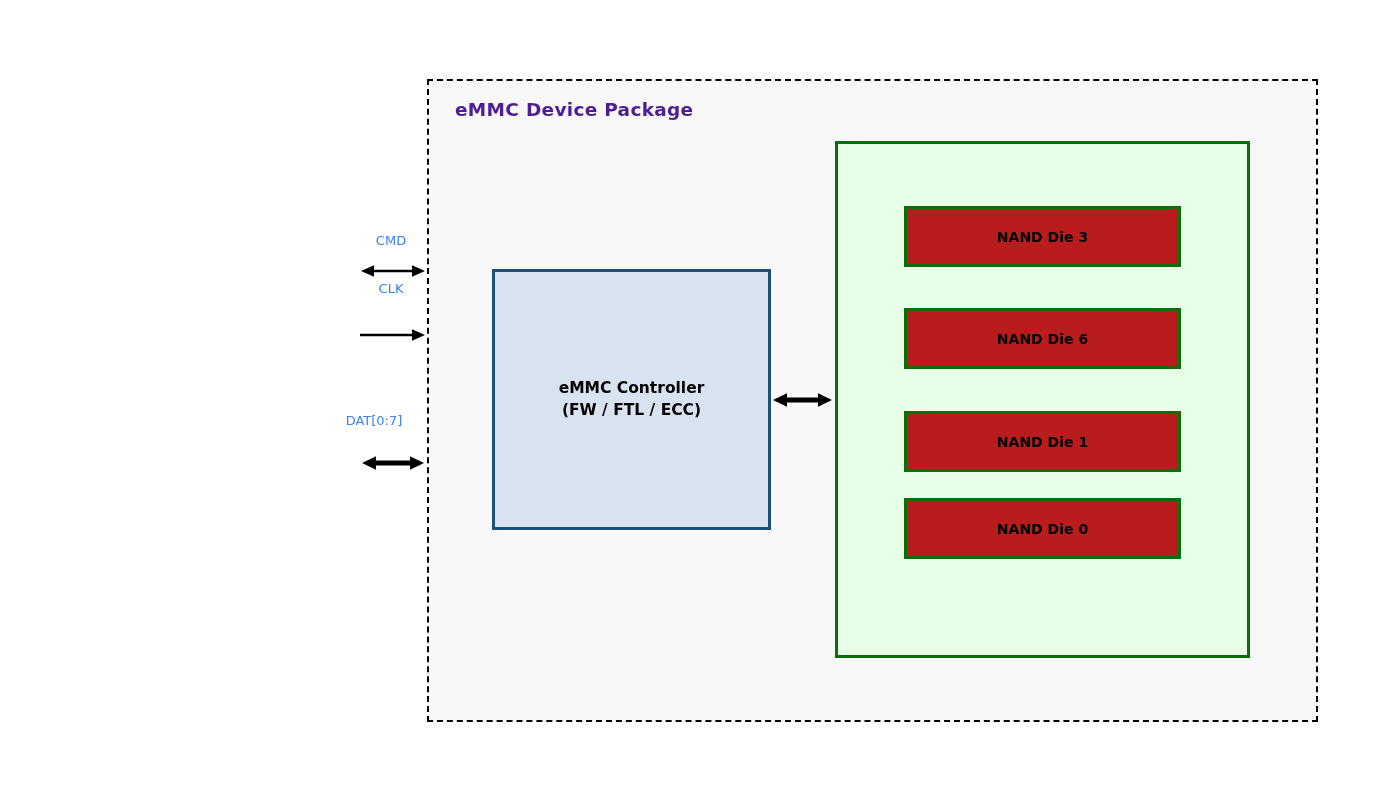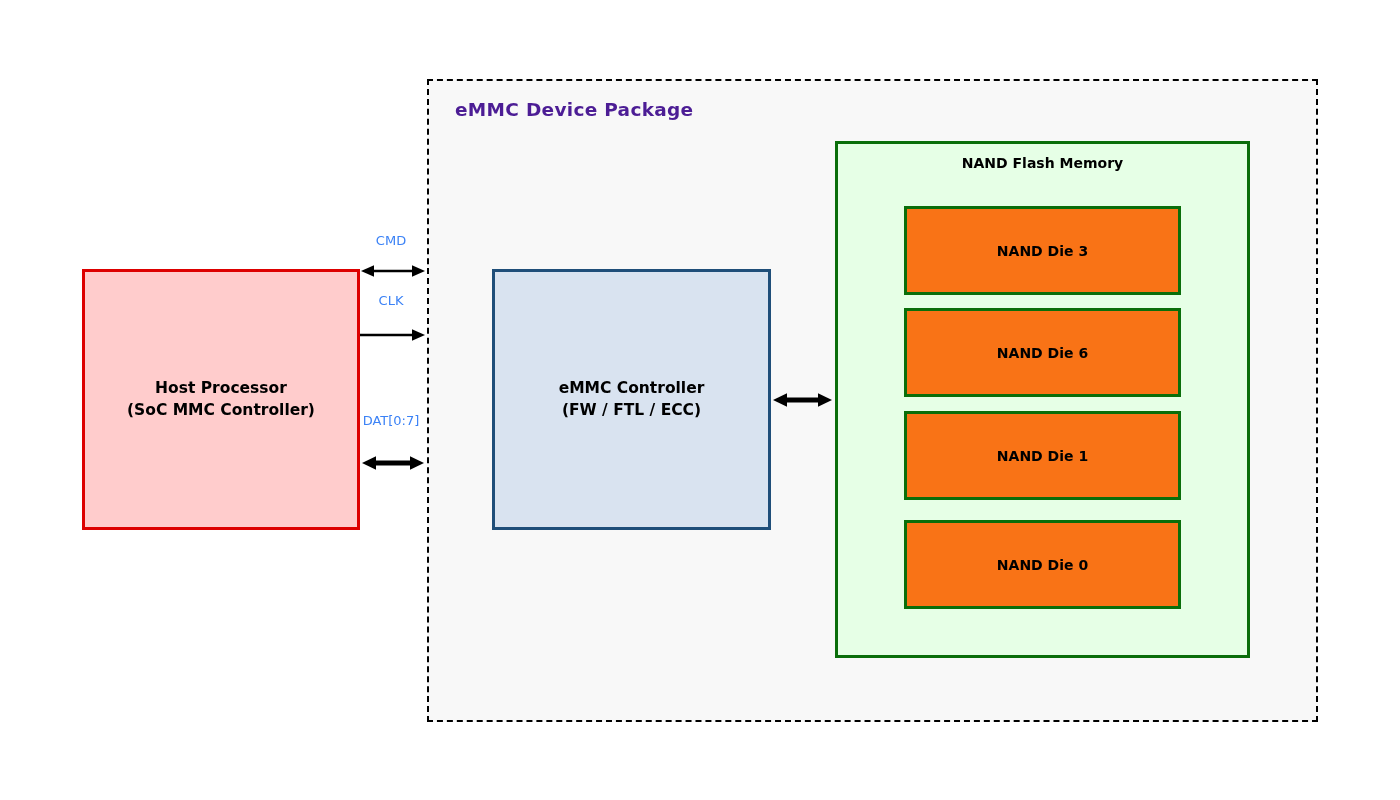--- a/index.html
+++ b/index.html
@@ -65,77 +65,70 @@
     left: 0; right: 0; top: 11px;
     text-align: center;
     font-size: 14px;
     font-weight: bold;
     color: #000000;
     white-space: nowrap;
   }
   .die {
     position: absolute;
     left: 66px;
-    width: 277px; height: 89px;
-    background: #f97316;
+    width: 277px; height: 61px;
+    background: #b91c1c;
     border: 3px solid #0a6e0a;
     display: flex;
     align-items: center;
     justify-content: center;
     font-size: 14px;
     font-weight: bold;
     color: #000000;
   }
   .die-3 { top: 62px; }
   .die-2 { top: 164px; }
   .die-1 { top: 267px; align-items: center; }
-  .die-0 { top: 376px; }
+  .die-0 { top: 354px; }
   .sig-label {
     position: absolute;
     transform: translateX(-50%);
     font-size: 13px;
     font-weight: normal;
     color: #3b82f6;
     white-space: nowrap;
   }
   .sig-cmd { left: 391px; top: 233px; }
-  .sig-clk { left: 391px; top: 293px; text-align: center; }
-  .sig-dat { left: 391px; top: 413px; }
+  .sig-clk { left: 391px; top: 281px; text-align: center; }
+  .sig-dat { left: 374px; top: 413px; }
   .arrows {
     position: absolute;
     left: 0; top: 0;
     width: 1400px; height: 800px;
     pointer-events: none;
   }
 </style>
 </head>
 <body>
 
 <div class="canvas">
 
   <div class="pkg">
     <div class="pkg-title">eMMC Device Package</div>
   </div>
 
-  <div class="block host">
-    <div>
-      <div>Host Processor</div>
-      <div>(SoC MMC Controller)</div>
-    </div>
-  </div>
 
   <div class="block controller">
     <div>
       <div>eMMC Controller</div>
       <div>(FW / FTL / ECC)</div>
     </div>
   </div>
 
   <div class="nand">
-    <div class="nand-title">NAND Flash Memory</div>
     <div class="die die-3">
       <span>NAND Die 3</span>
     </div>
     <div class="die die-2">
       <span>NAND Die 6</span>
     </div>
     <div class="die die-1">
       <span>NAND Die 1</span>
     </div>
     <div class="die die-0">

